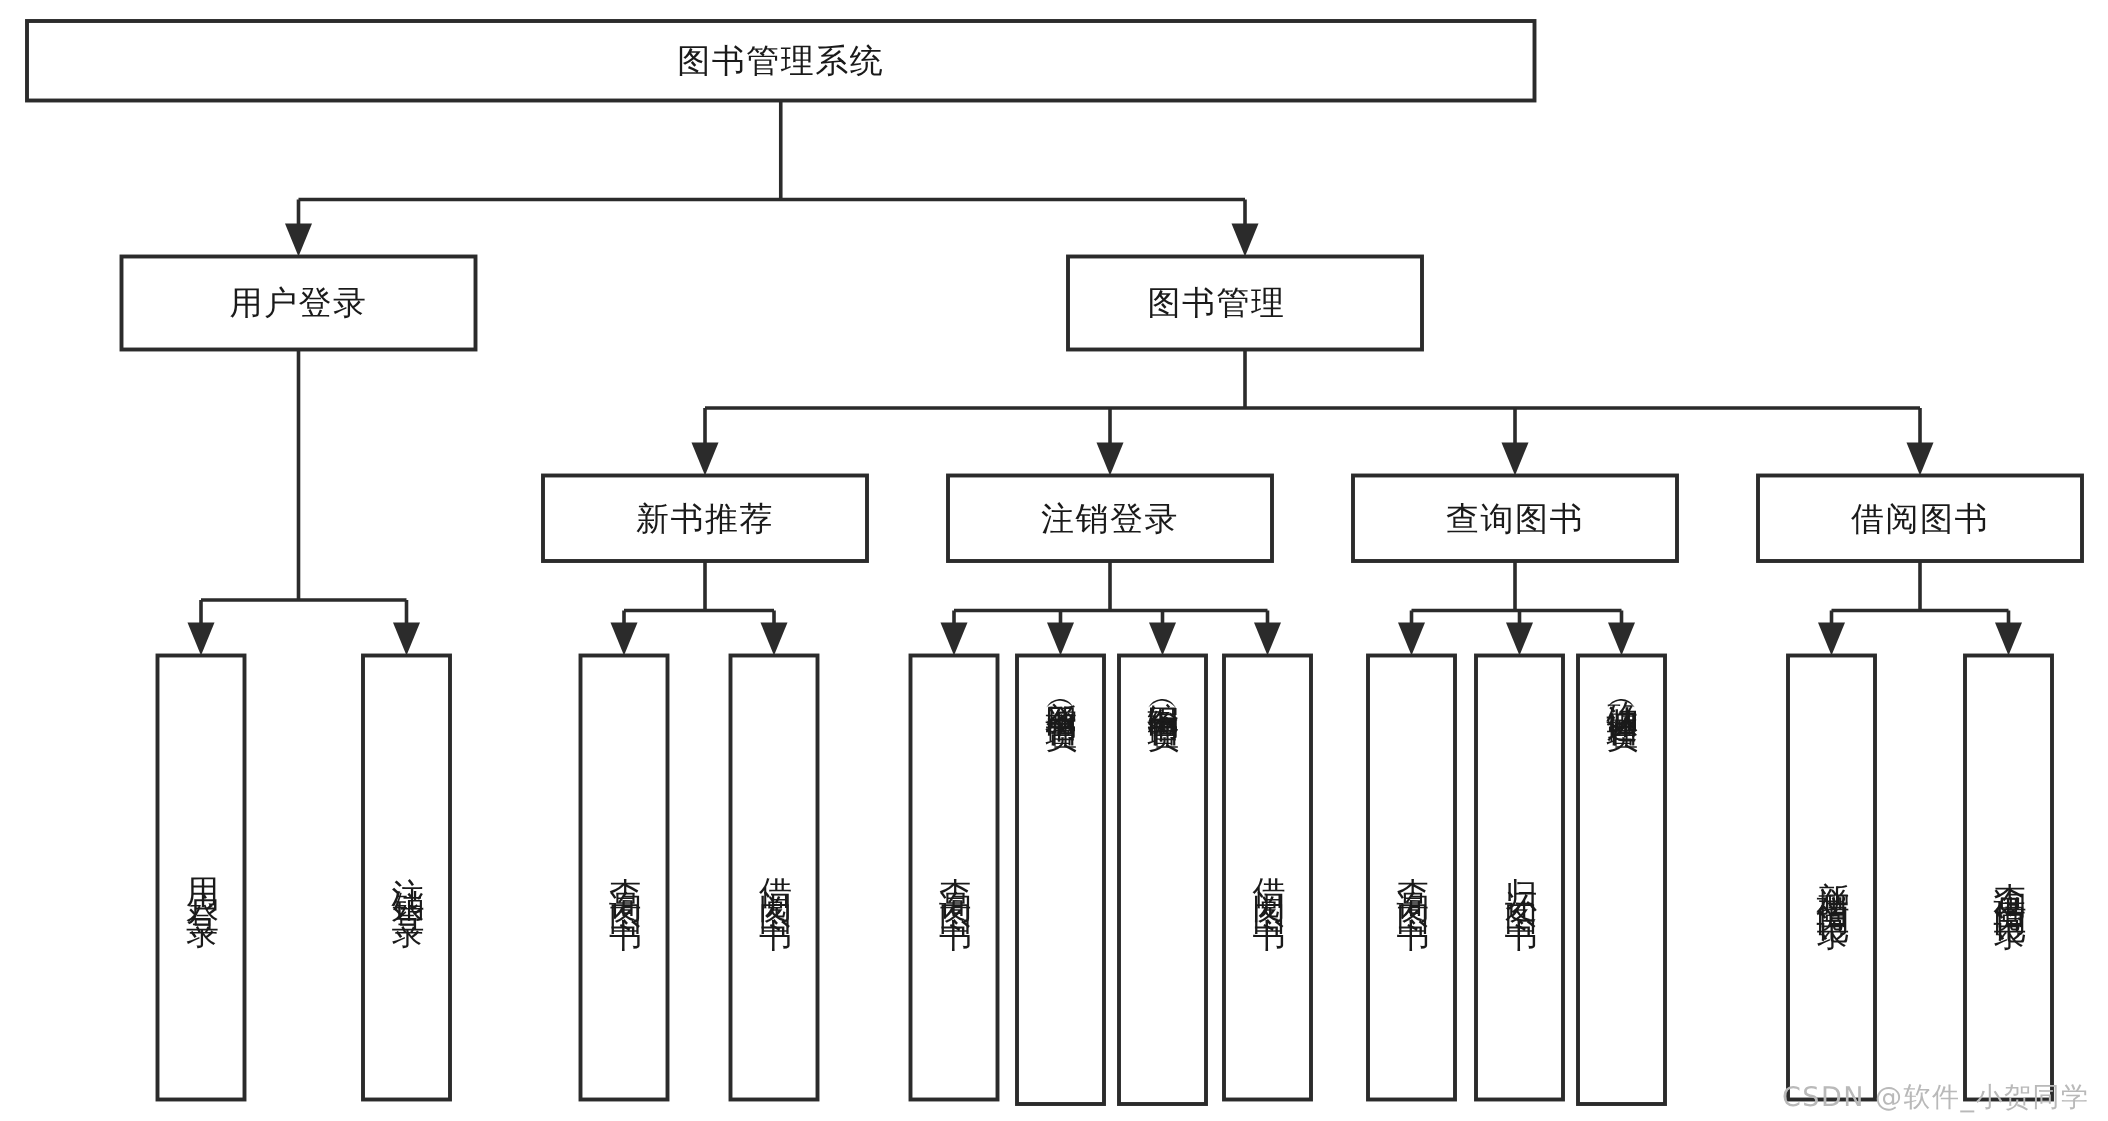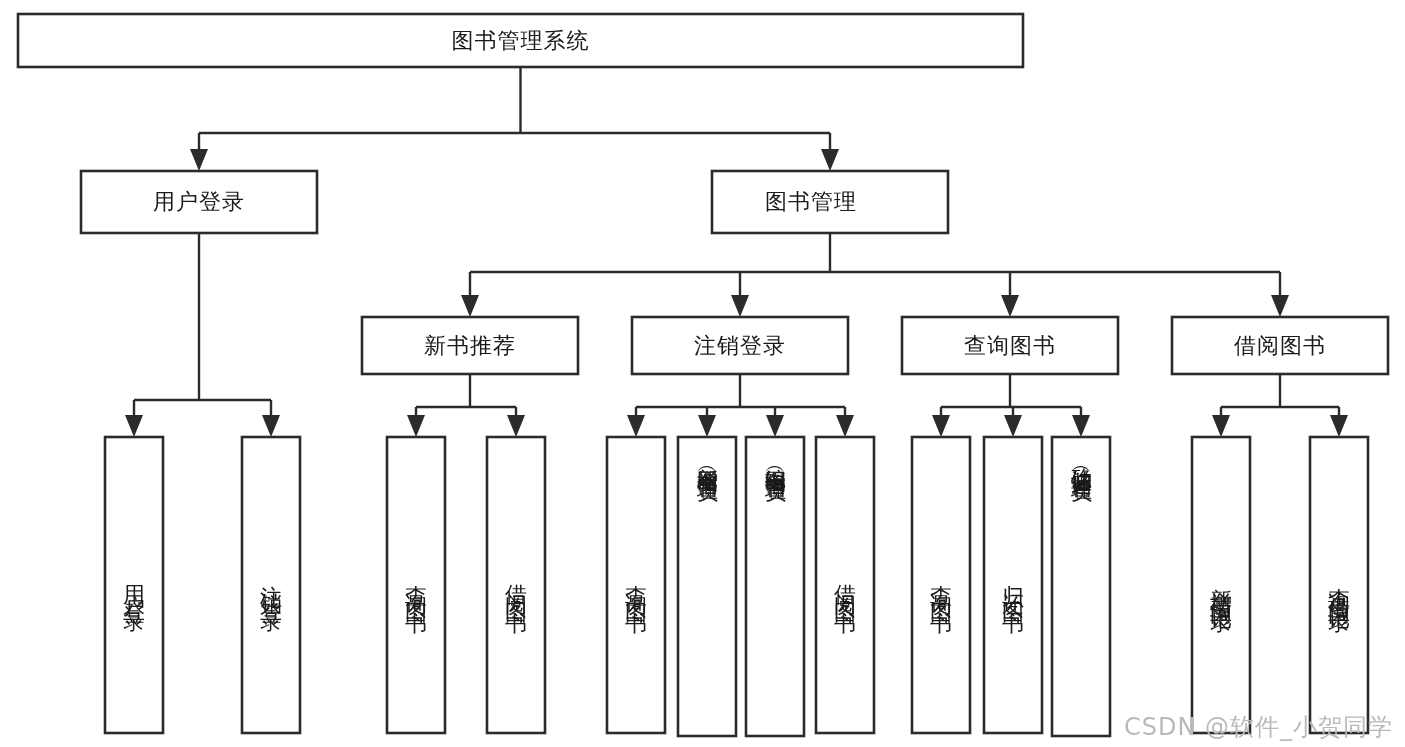--- a/index.html
+++ b/index.html
@@ -73,21 +73,21 @@
     font-size: 22px;
     color: #1a1a1a;
     letter-spacing: 1px;
     white-space: nowrap;
   }
   #watermark {
     position: absolute;
     right: 12px;
     bottom: 4px;
     font-family: "DejaVu Sans", "Liberation Sans", sans-serif;
-    font-size: 24px;
+    font-size: 18px;
     color: #b9b9b9;
     letter-spacing: 1px;
     white-space: nowrap;
     pointer-events: none;
   }
 </style>
 </head>
 <body>
 
 <div id="diagram-root">

